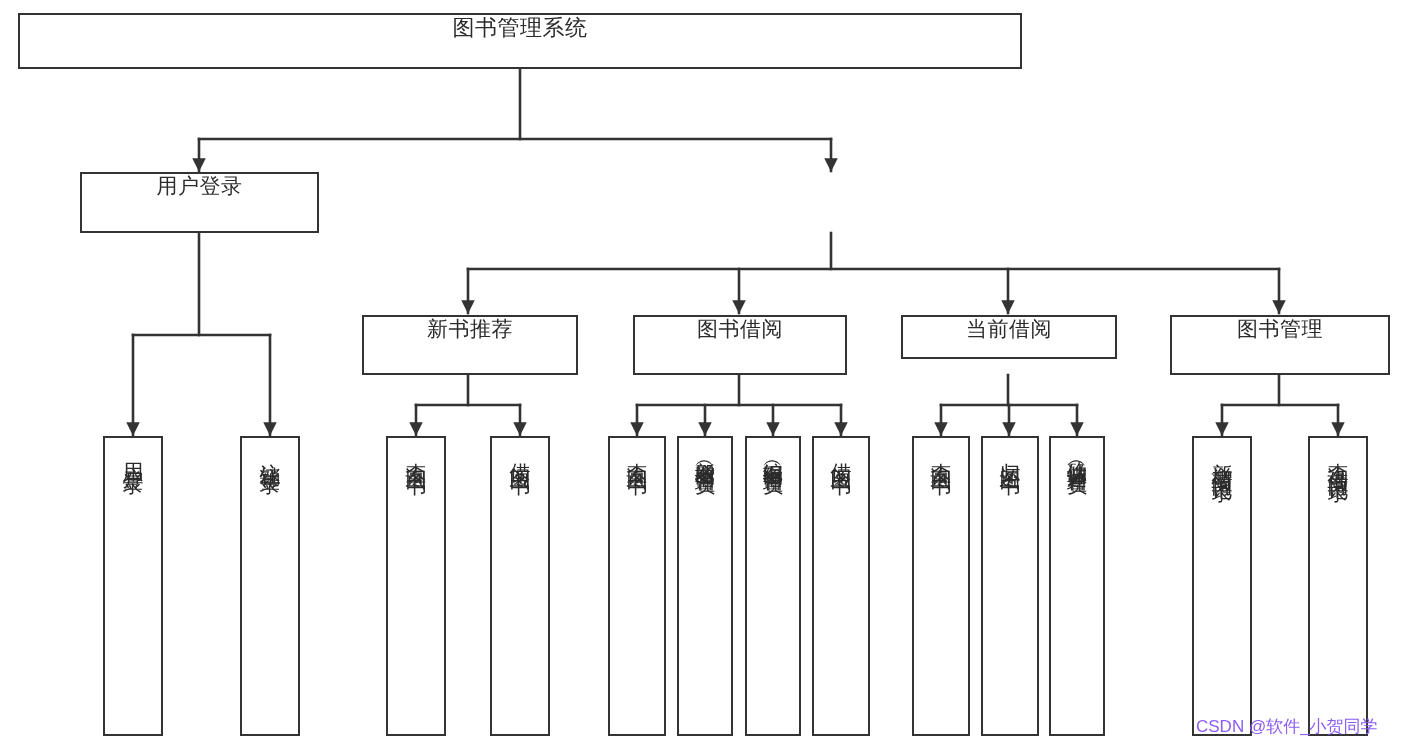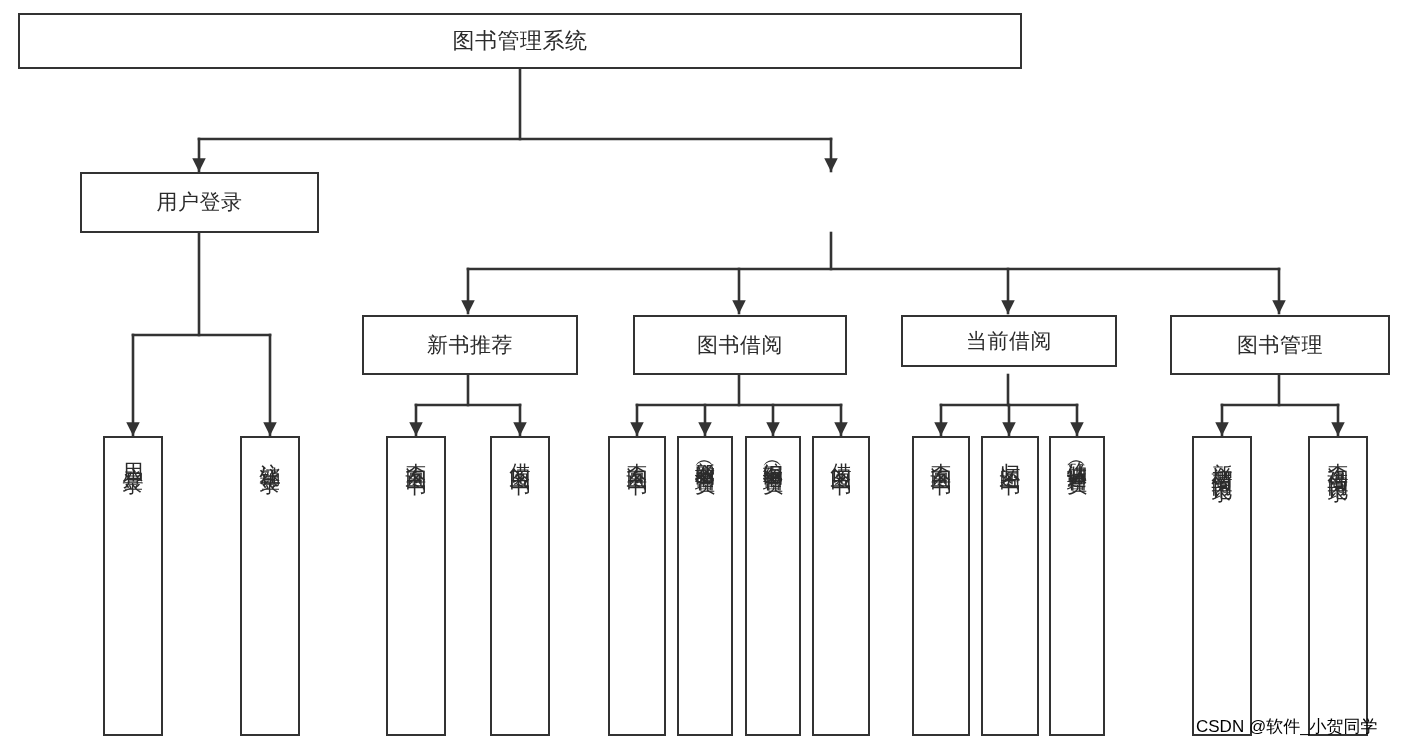--- a/index.html
+++ b/index.html
@@ -25,21 +25,21 @@
     width: 1405px;
     height: 747px;
     pointer-events: none;
   }
   .node {
     position: absolute;
     box-sizing: border-box;
     background: #ffffff;
     border: 2px solid #333333;
     display: flex;
-    align-items: center;
+    align-items: flex-start;
     justify-content: center;
     color: #2b2b2b;
     z-index: 2;
   }
   .node-label {
     display: block;
     text-align: center;
     line-height: 1.16;
     letter-spacing: 0.5px;
     white-space: nowrap;
@@ -63,21 +63,21 @@
     line-height: 1.05;
     letter-spacing: 4px;
     white-space: nowrap;
   }
   .node.vert.tall .node-label {
     font-size: 20px;
     letter-spacing: 2px;
   }
   .watermark {
     position: absolute;
-    color: #000000;
+    color: #8b5cf6;
     font-size: 17px;
     white-space: nowrap;
     z-index: 5;
     font-family: "Liberation Sans", "DejaVu Sans", sans-serif;
   }
 </style>
 </head>
 <body>
 
 <div id="canvas">
@@ -139,21 +139,21 @@
   <div class="node horiz" style="left:80px; top:172px; width:239px; height:61px;">
     <span class="node-label">用户登录</span>
   </div>
 
   <div class="node horiz" style="left:633px; top:315px; width:214px; height:60px;">
     <span class="node-label">图书借阅</span>
   </div>
   <div class="node horiz" style="left:362px; top:315px; width:216px; height:60px;">
     <span class="node-label">新书推荐</span>
   </div>
-  <div class="node horiz" style="left:901px; top:315px; width:216px; height:52px;">
+  <div class="node horiz" style="left:901px; top:315px; width:216px; height:44px;">
     <span class="node-label">当前借阅</span>
   </div>
   <div class="node horiz" style="left:1170px; top:315px; width:220px; height:60px;">
     <span class="node-label">图书管理</span>
   </div>
 
   <div class="node vert" style="left:103px; top:436px; width:60px; height:300px;">
     <span class="node-label">用户登录</span>
   </div>
   <div class="node vert" style="left:240px; top:436px; width:60px; height:300px;">

